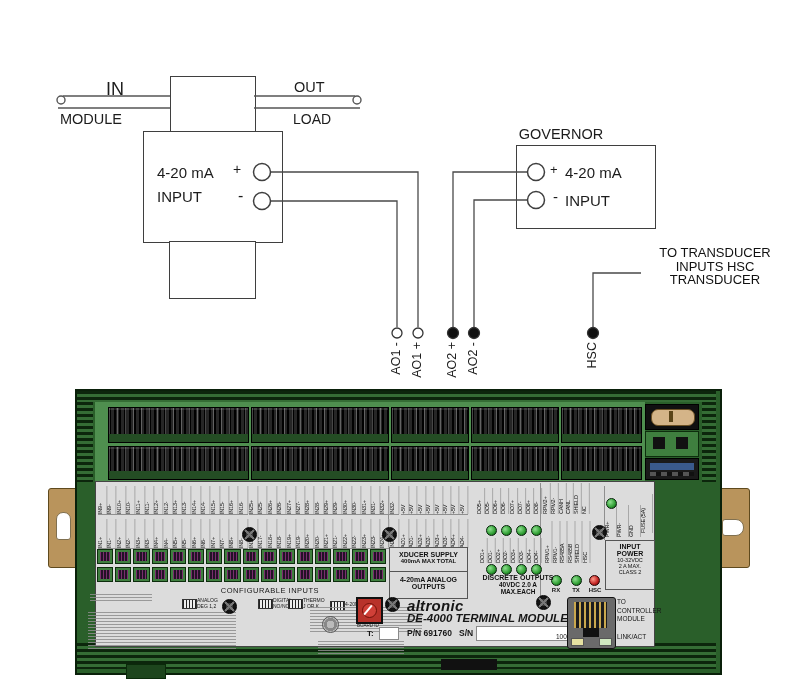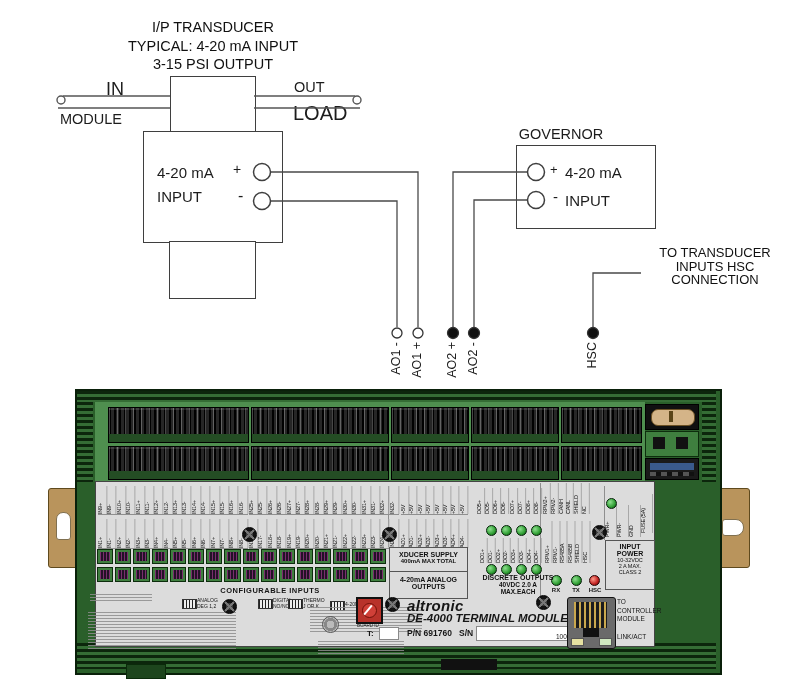--- a/index.html
+++ b/index.html
@@ -40,51 +40,46 @@
   .cblk::after{content:"";position:absolute;left:2px;right:2px;top:2px;bottom:2px;background:#221226;
        background-image:repeating-linear-gradient(90deg,#7a2e6e 0 1px,transparent 1px 3px)}
   .whitebox{position:absolute;background:#fff;border:0.5px solid #8a8a8a}
   .smt{position:absolute;white-space:nowrap;color:#161616}
 </style>
 </head>
 <body>
 
 <div id="stage">
 
-  <div class="abs ctr" style="left:90px;top:18px;width:246px;font-size:14.5px;line-height:18.5px">
-    <div>I/P TRANSDUCER</div>
-    <div>TYPICAL: 4-20 mA INPUT</div>
-    <div>3-15 PSI OUTPUT</div>
-  </div>
 
   <div class="obox" style="left:170px;top:76px;width:84px;height:55px"></div>
   <div class="obox" style="left:143px;top:131px;width:138px;height:110px"></div>
   <div class="obox" style="left:169px;top:241px;width:85px;height:56px"></div>
   <div class="obox" style="left:516px;top:145px;width:138px;height:82px"></div>
 
   <span class="t" style="left:106px;top:79px;font-size:18px">IN</span>
   <span class="t" style="left:294px;top:79px;font-size:14.5px">OUT</span>
   <span class="t" style="left:60px;top:111px;font-size:14.5px">MODULE</span>
-  <span class="t" style="left:293px;top:102px;font-size:20px">LOAD</span>
+  <span class="t" style="left:293px;top:111px;font-size:14px">LOAD</span>
 
   <span class="t" style="left:157px;top:164px;font-size:15px">4-20 mA</span>
   <span class="t" style="left:157px;top:188px;font-size:15px">INPUT</span>
   <span class="t" style="left:233px;top:161px;font-size:14px">+</span>
   <span class="t" style="left:238px;top:187px;font-size:16px">-</span>
 
   <div class="t ctr" style="left:492px;top:126px;width:138px;font-size:14.5px">GOVERNOR</div>
   <span class="t" style="left:550px;top:162px;font-size:13px">+</span>
   <span class="t" style="left:565px;top:164px;font-size:15px">4-20 mA</span>
   <span class="t" style="left:553px;top:188px;font-size:15px">-</span>
   <span class="t" style="left:565px;top:192px;font-size:15px">INPUT</span>
 
   <div class="abs ctr" style="left:640px;top:246px;width:150px;font-size:13px;line-height:13.5px">
     <div>TO TRANSDUCER</div>
     <div>INPUTS HSC</div>
-    <div>CONNECTION</div>
+    <div>TRANSDUCER</div>
   </div>
 
   <svg class="abs" style="left:0;top:0" width="800" height="698">
     <g stroke="#555" stroke-width="1.4" fill="none">
       <line x1="63" y1="96" x2="170" y2="96"></line>
       <line x1="58" y1="108" x2="170" y2="108"></line>
       <circle cx="61" cy="100" r="4"></circle>
       <line x1="254" y1="96" x2="355" y2="96"></line>
       <line x1="254" y1="108" x2="360" y2="108"></line>
       <circle cx="357" cy="100" r="4"></circle>
@@ -367,21 +362,21 @@
       <div class="cblk"></div>
       <div class="cblk"></div>
       <div class="cblk"></div>
       <div class="cblk"></div>
       <div class="cblk"></div>
       <div class="cblk"></div>
       <div class="cblk"></div>
       <div class="cblk"></div>
     </div>
 
-  <div class="smt ctr" style="left:180px;top:586px;width:180px;font-size:7.5px;font-weight:bold;letter-spacing:.5px">CONFIGURABLE INPUTS</div>
+  <div class="smt ctr" style="left:180px;top:586px;width:180px;font-size:7.5px;font-weight:normal;letter-spacing:.5px">CONFIGURABLE INPUTS</div>
 
   <div class="dip" style="left:182px;top:599px"></div>
   <div class="smt" style="left:197px;top:597px;font-size:5px;line-height:6px">
     <div>ANALOG</div>
     <div>DEG 1,2</div>
   </div>
   <div class="dip" style="left:258px;top:599px"></div>
   <div class="smt" style="left:273px;top:597px;font-size:5px;line-height:6px">
     <div>DIGITAL</div>
     <div>NO/NC</div>

